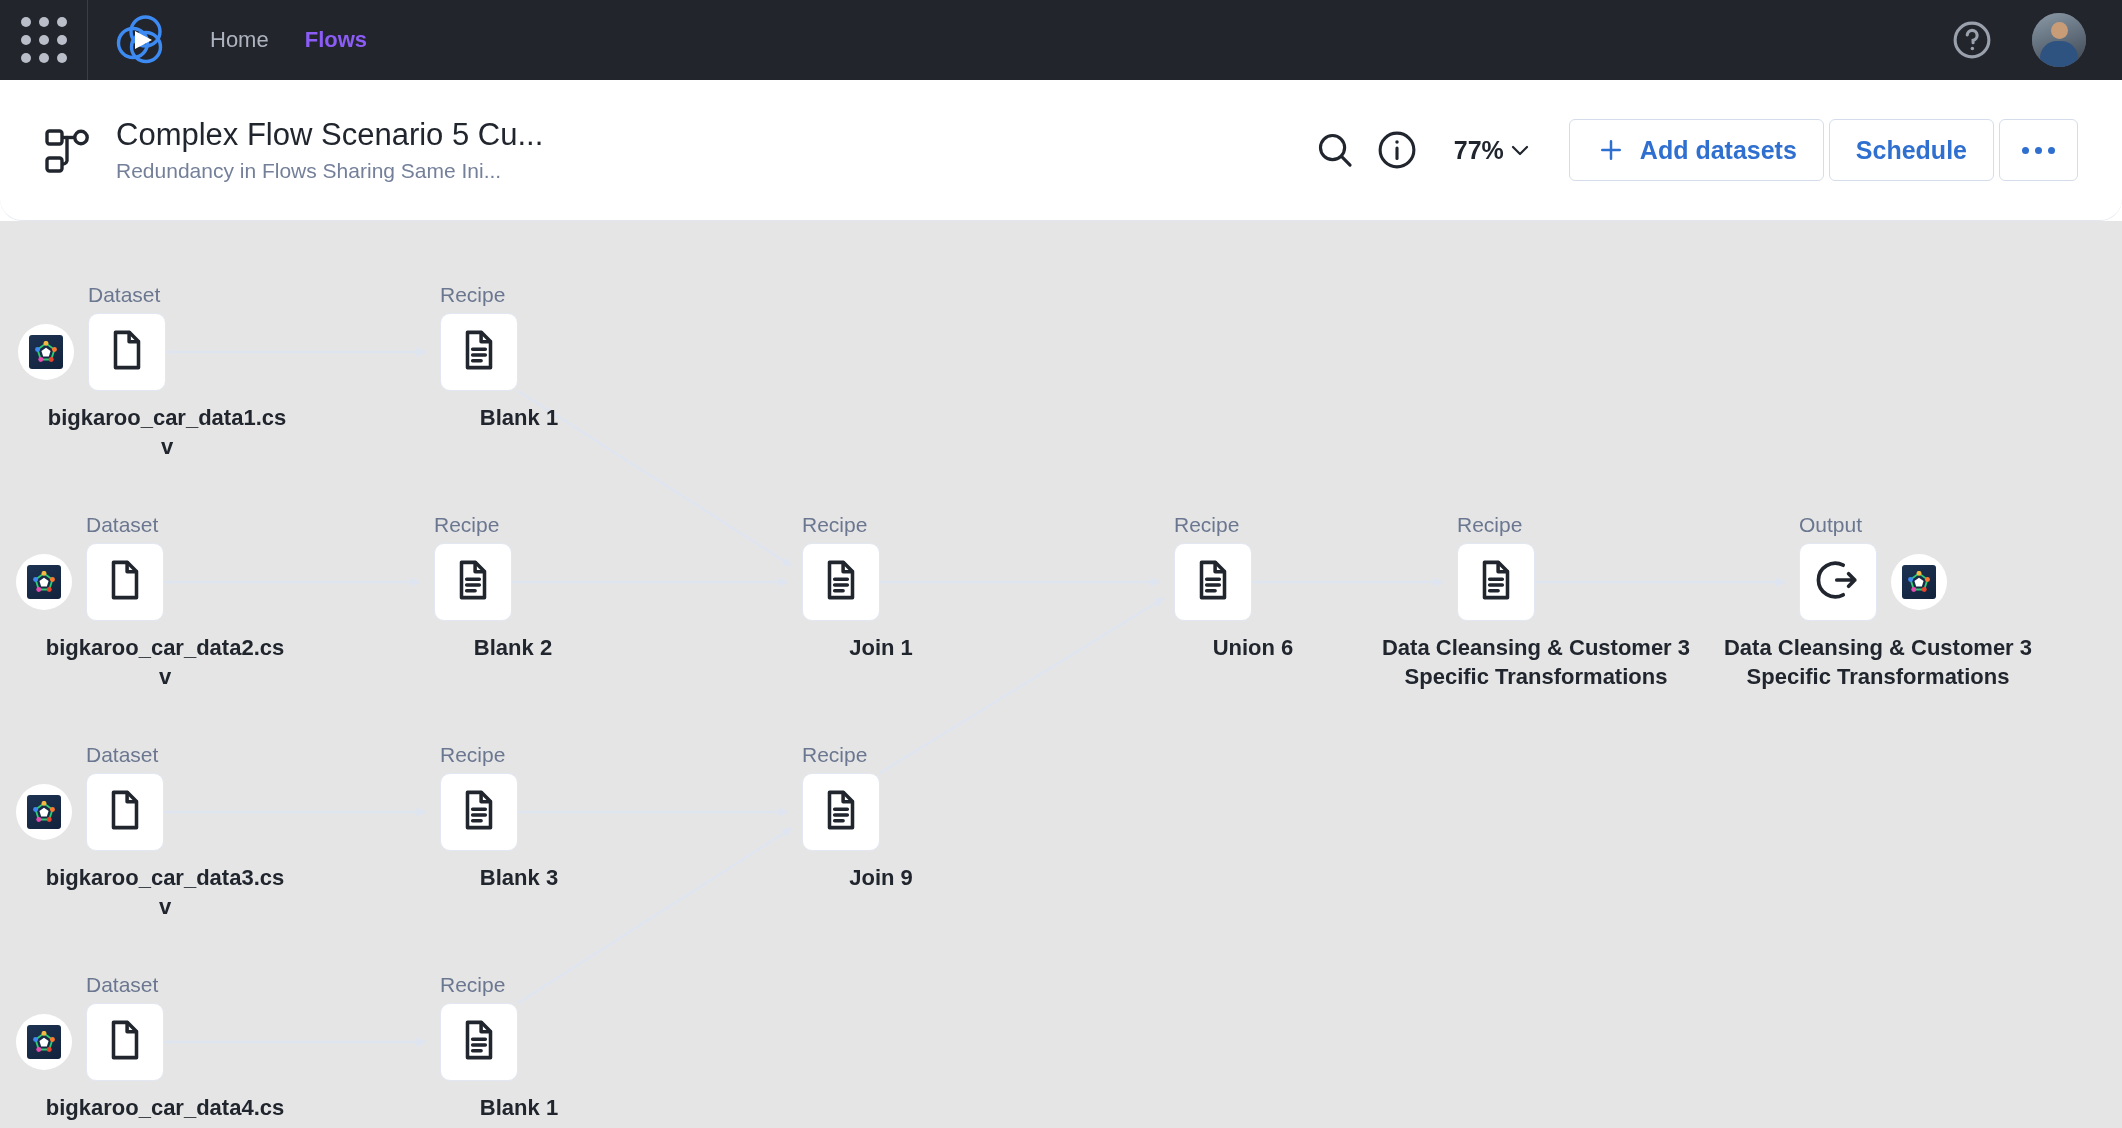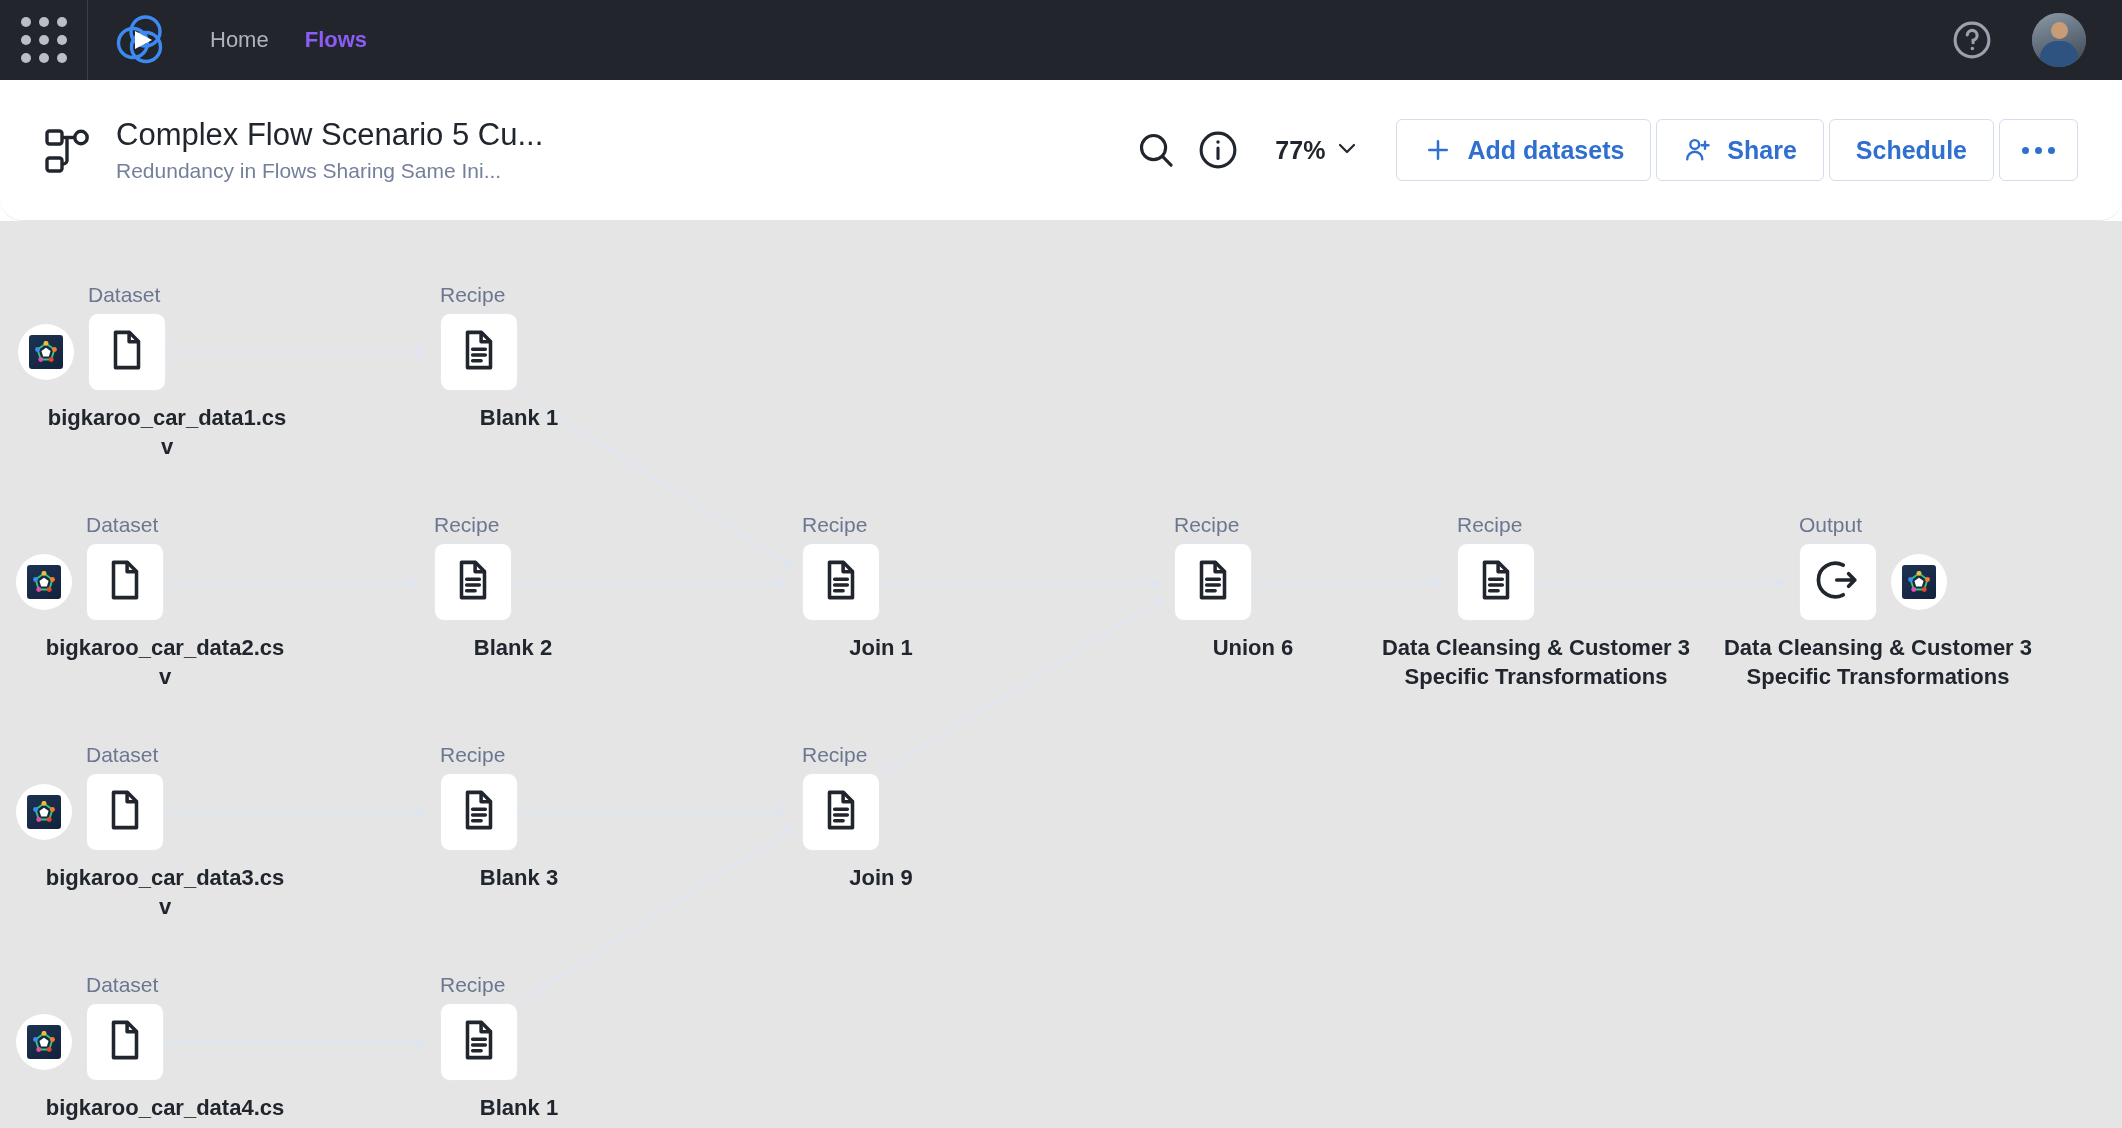--- a/index.html
+++ b/index.html
@@ -75,21 +75,21 @@
   #page-title { font-size: 31px; color: #21262e; font-weight: 400; line-height: 1.1; white-space: nowrap; }
   #page-subtitle { font-size: 21px; color: #74809a; line-height: 1.1; white-space: nowrap; }
 
   #header-actions {
     margin-left: auto; display: flex; align-items: center;
     gap: 0; padding-right: 44px;
   }
   .hicon { display: flex; align-items: center; justify-content: center;
            width: 62px; height: 62px; cursor: pointer; }
   #zoom-control {
-    display: flex; gap: 10px;
+    display: flex; align-items: center; gap: 4px;
     font-size: 25px; font-weight: 600; color: #21262e;
     margin-left: 26px; margin-right: 32px; cursor: pointer;
   }
   .btn {
     height: 62px; border: 1px solid #d5dcec; border-radius: 6px;
     background: #ffffff; color: #2f6fd0;
     font-size: 25px; font-weight: 600;
     display: flex; align-items: center; justify-content: center; gap: 14px;
     padding: 0 26px; cursor: pointer; margin-left: 5px;
     white-space: nowrap;
@@ -237,28 +237,20 @@
       </svg>
     </div>
 
     <div class="btn">
       <svg width="30" height="30" viewBox="0 0 24 24" fill="none" stroke="#2f6fd0" stroke-width="2" stroke-linecap="round">
         <path d="M12 5 V19 M5 12 H19"></path>
       </svg>
       <span>Add datasets</span>
     </div>
 
-    <div class="btn">
-      <svg width="30" height="30" viewBox="0 0 24 24" fill="none" stroke="#2f6fd0" stroke-width="1.9" stroke-linecap="round" stroke-linejoin="round">
-        <circle cx="9.4" cy="7.6" r="3.5"></circle>
-        <path d="M3.4 19.4 a6 6 0 0 1 12 0"></path>
-        <path d="M17.6 5.4 V11 M14.8 8.2 H20.4"></path>
-      </svg>
-      <span>Share</span>
-    </div>
 
     <div class="btn">
       <span>Schedule</span>
     </div>
 
     <div class="btn icon-only">
       <span class="dots-h">
           <i></i>
           <i></i>
           <i></i>

